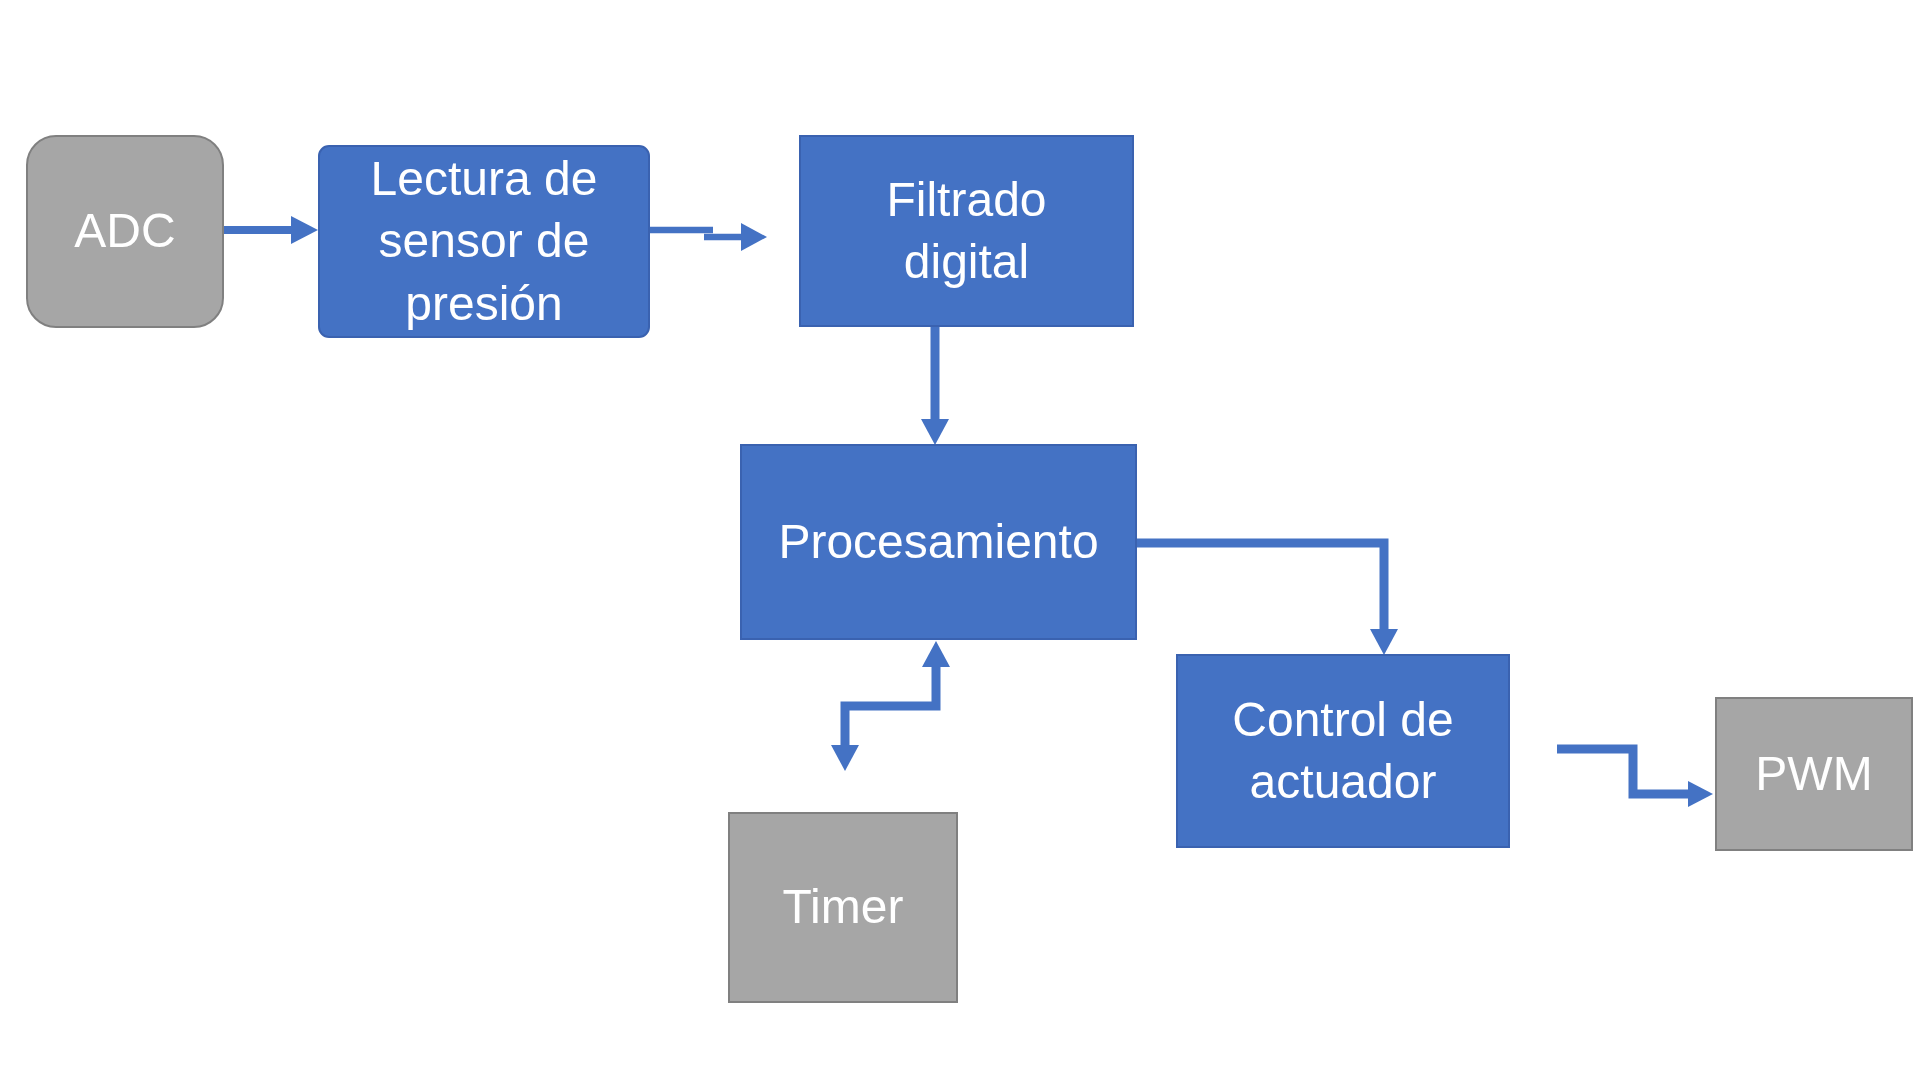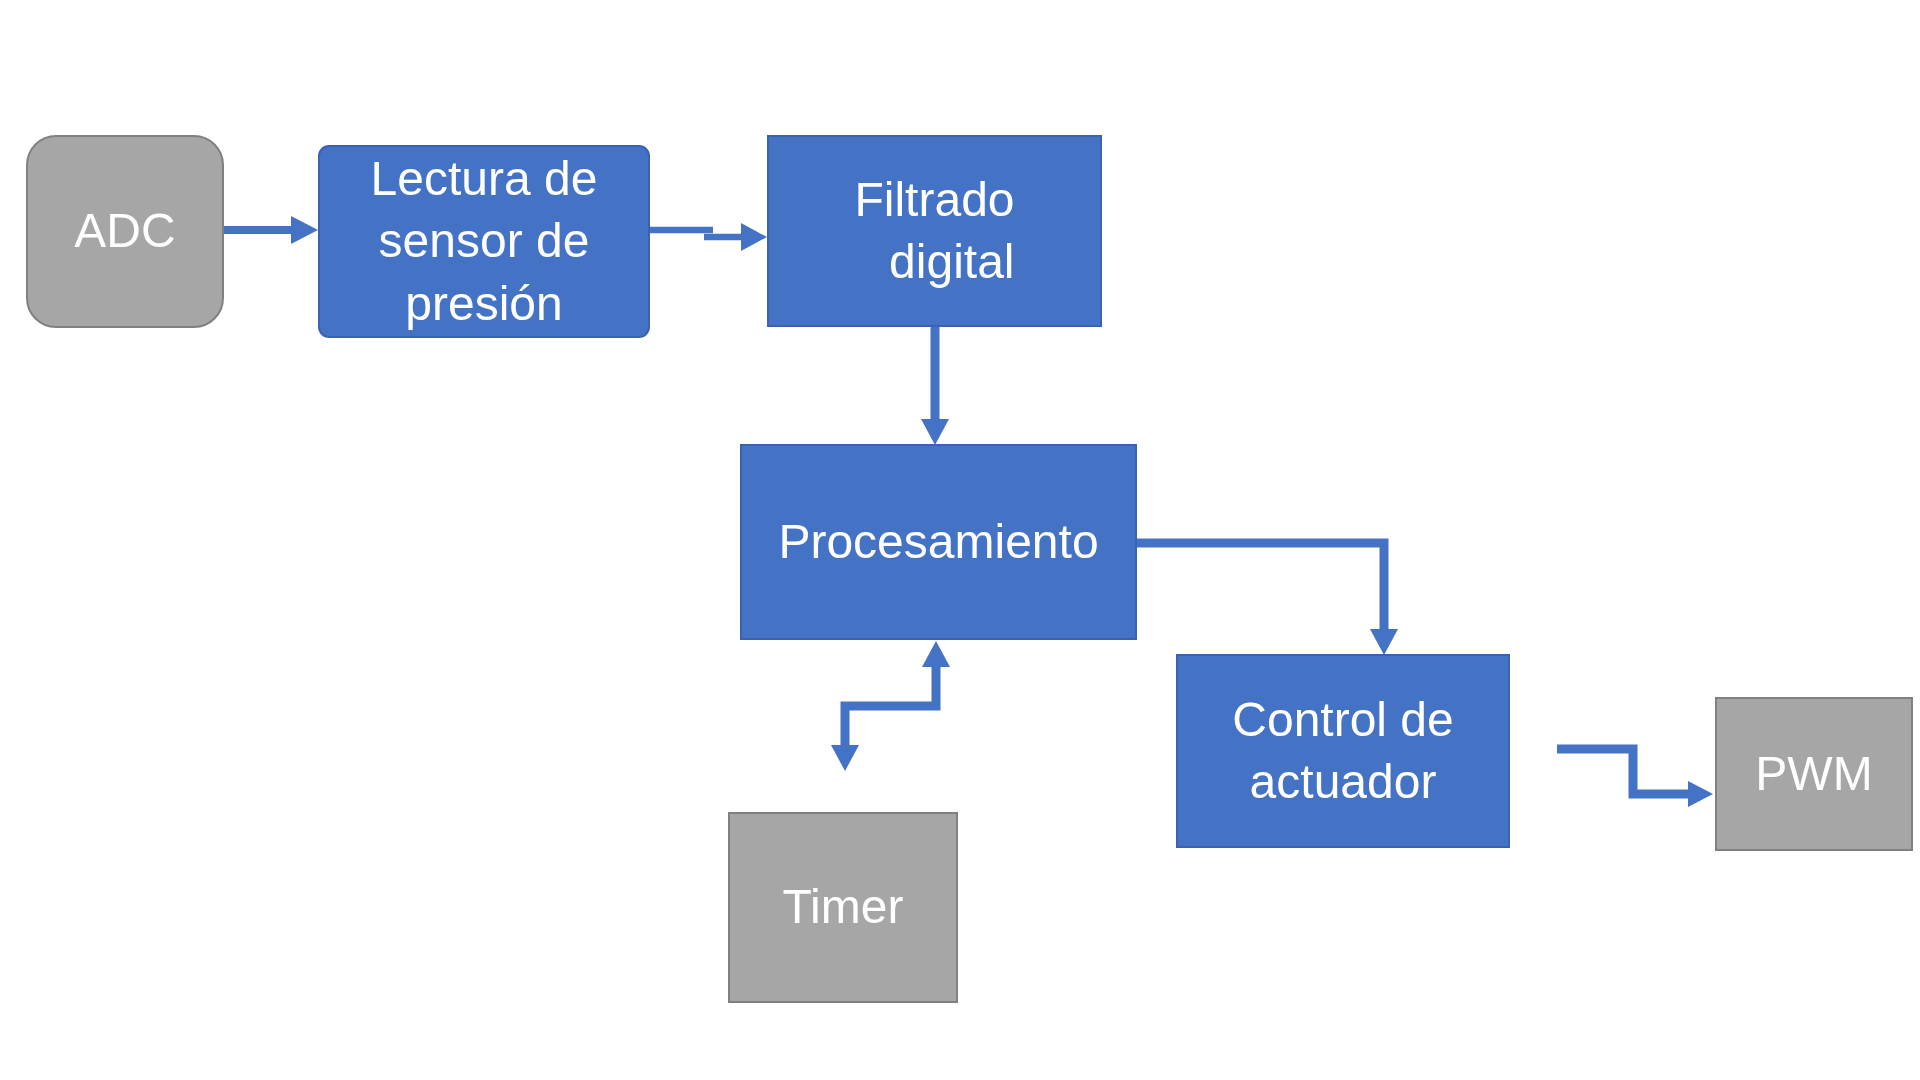--- a/index.html
+++ b/index.html
@@ -48,21 +48,21 @@
   .node.process {
     background: var(--process-fill, #4472C4);
     border: 2px solid var(--process-border, #3A62B0);
   }
   .node.peripheral {
     background: var(--peripheral-fill, #A6A6A6);
     border: 2px solid var(--peripheral-border, #808080);
   }
   .node-adc           { left: 26px;    top: 135px; width: 198px; height: 193px; border-radius: 30px; }
   .node-lectura       { left: 318px;  top: 145px; width: 332px; height: 193px; border-radius: 11px; }
-  .node-filtrado      { left: 767px;  top: 135px; width: 335px; height: 192px; text-align: right; }
+  .node-filtrado      { left: 799px;  top: 135px; width: 335px; height: 192px; }
   .node-procesamiento { left: 740px;  top: 444px; width: 397px; height: 196px; }
   .node-timer         { left: 728px;  top: 812px; width: 230px; height: 191px; }
   .node-control       { left: 1176px; top: 654px; width: 334px; height: 194px; }
   .node-pwm           { left: 1715px; top: 697px; width: 198px; height: 154px; }
 </style>
 </head>
 <body>
 
 <div class="canvas" style="background: rgb(255, 255, 255);">
 

